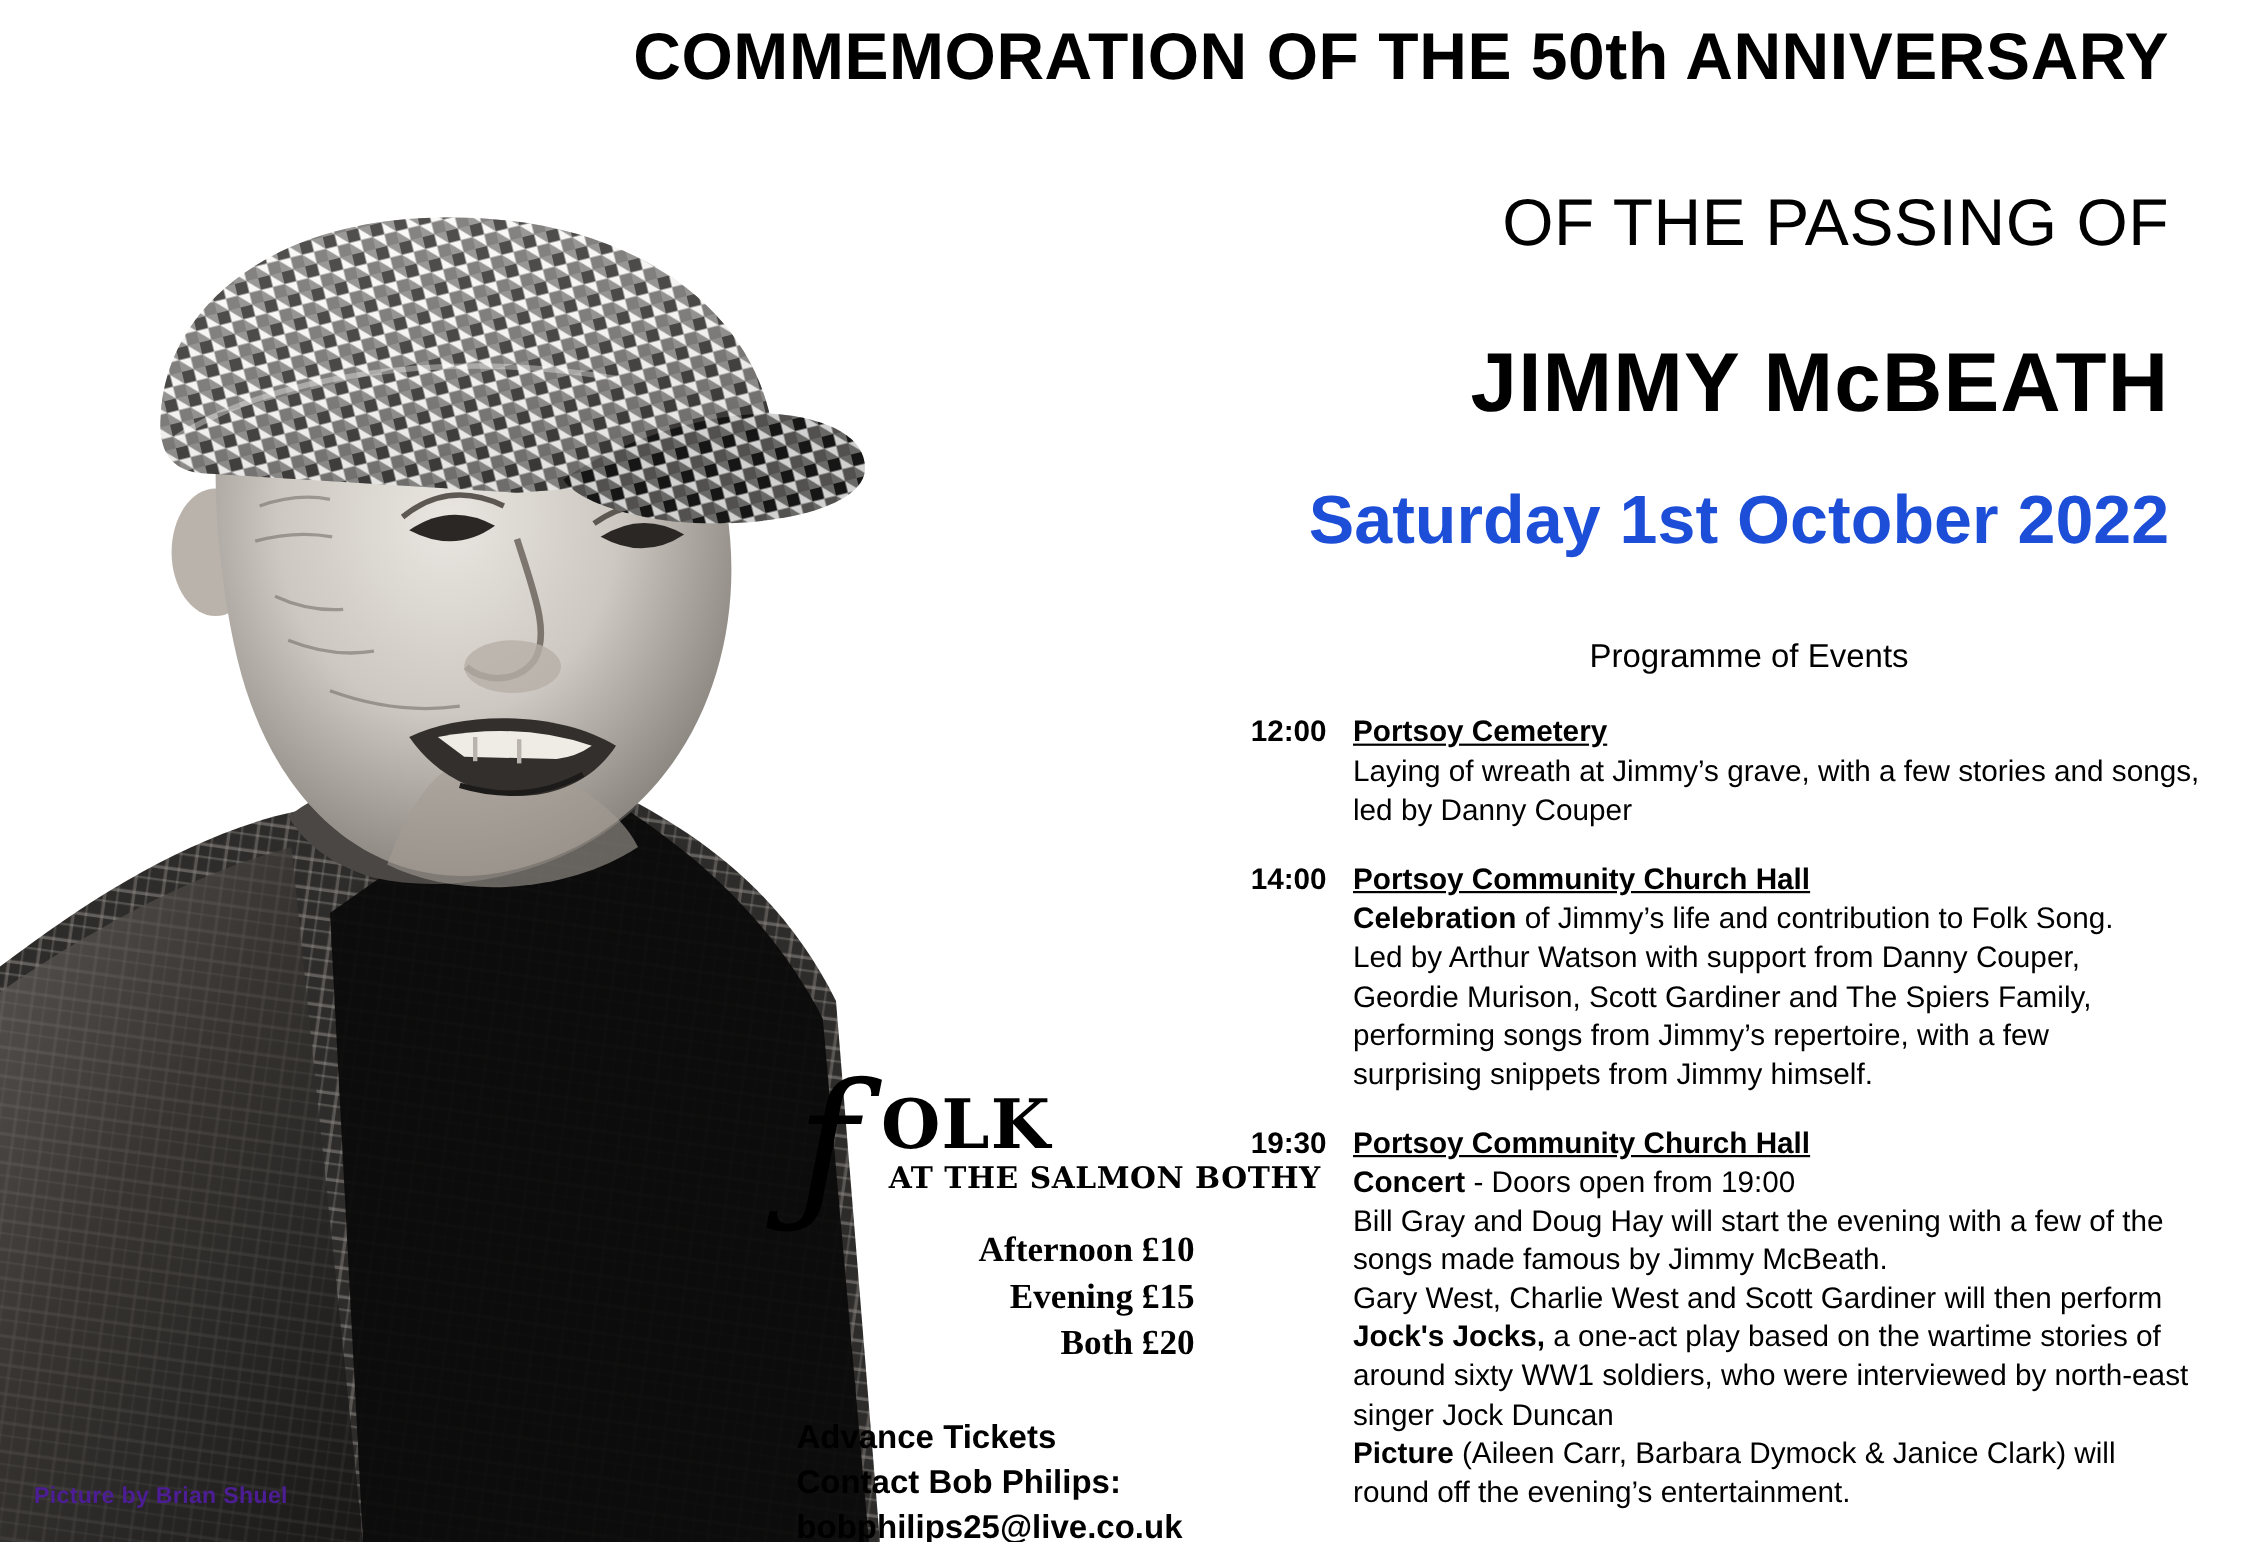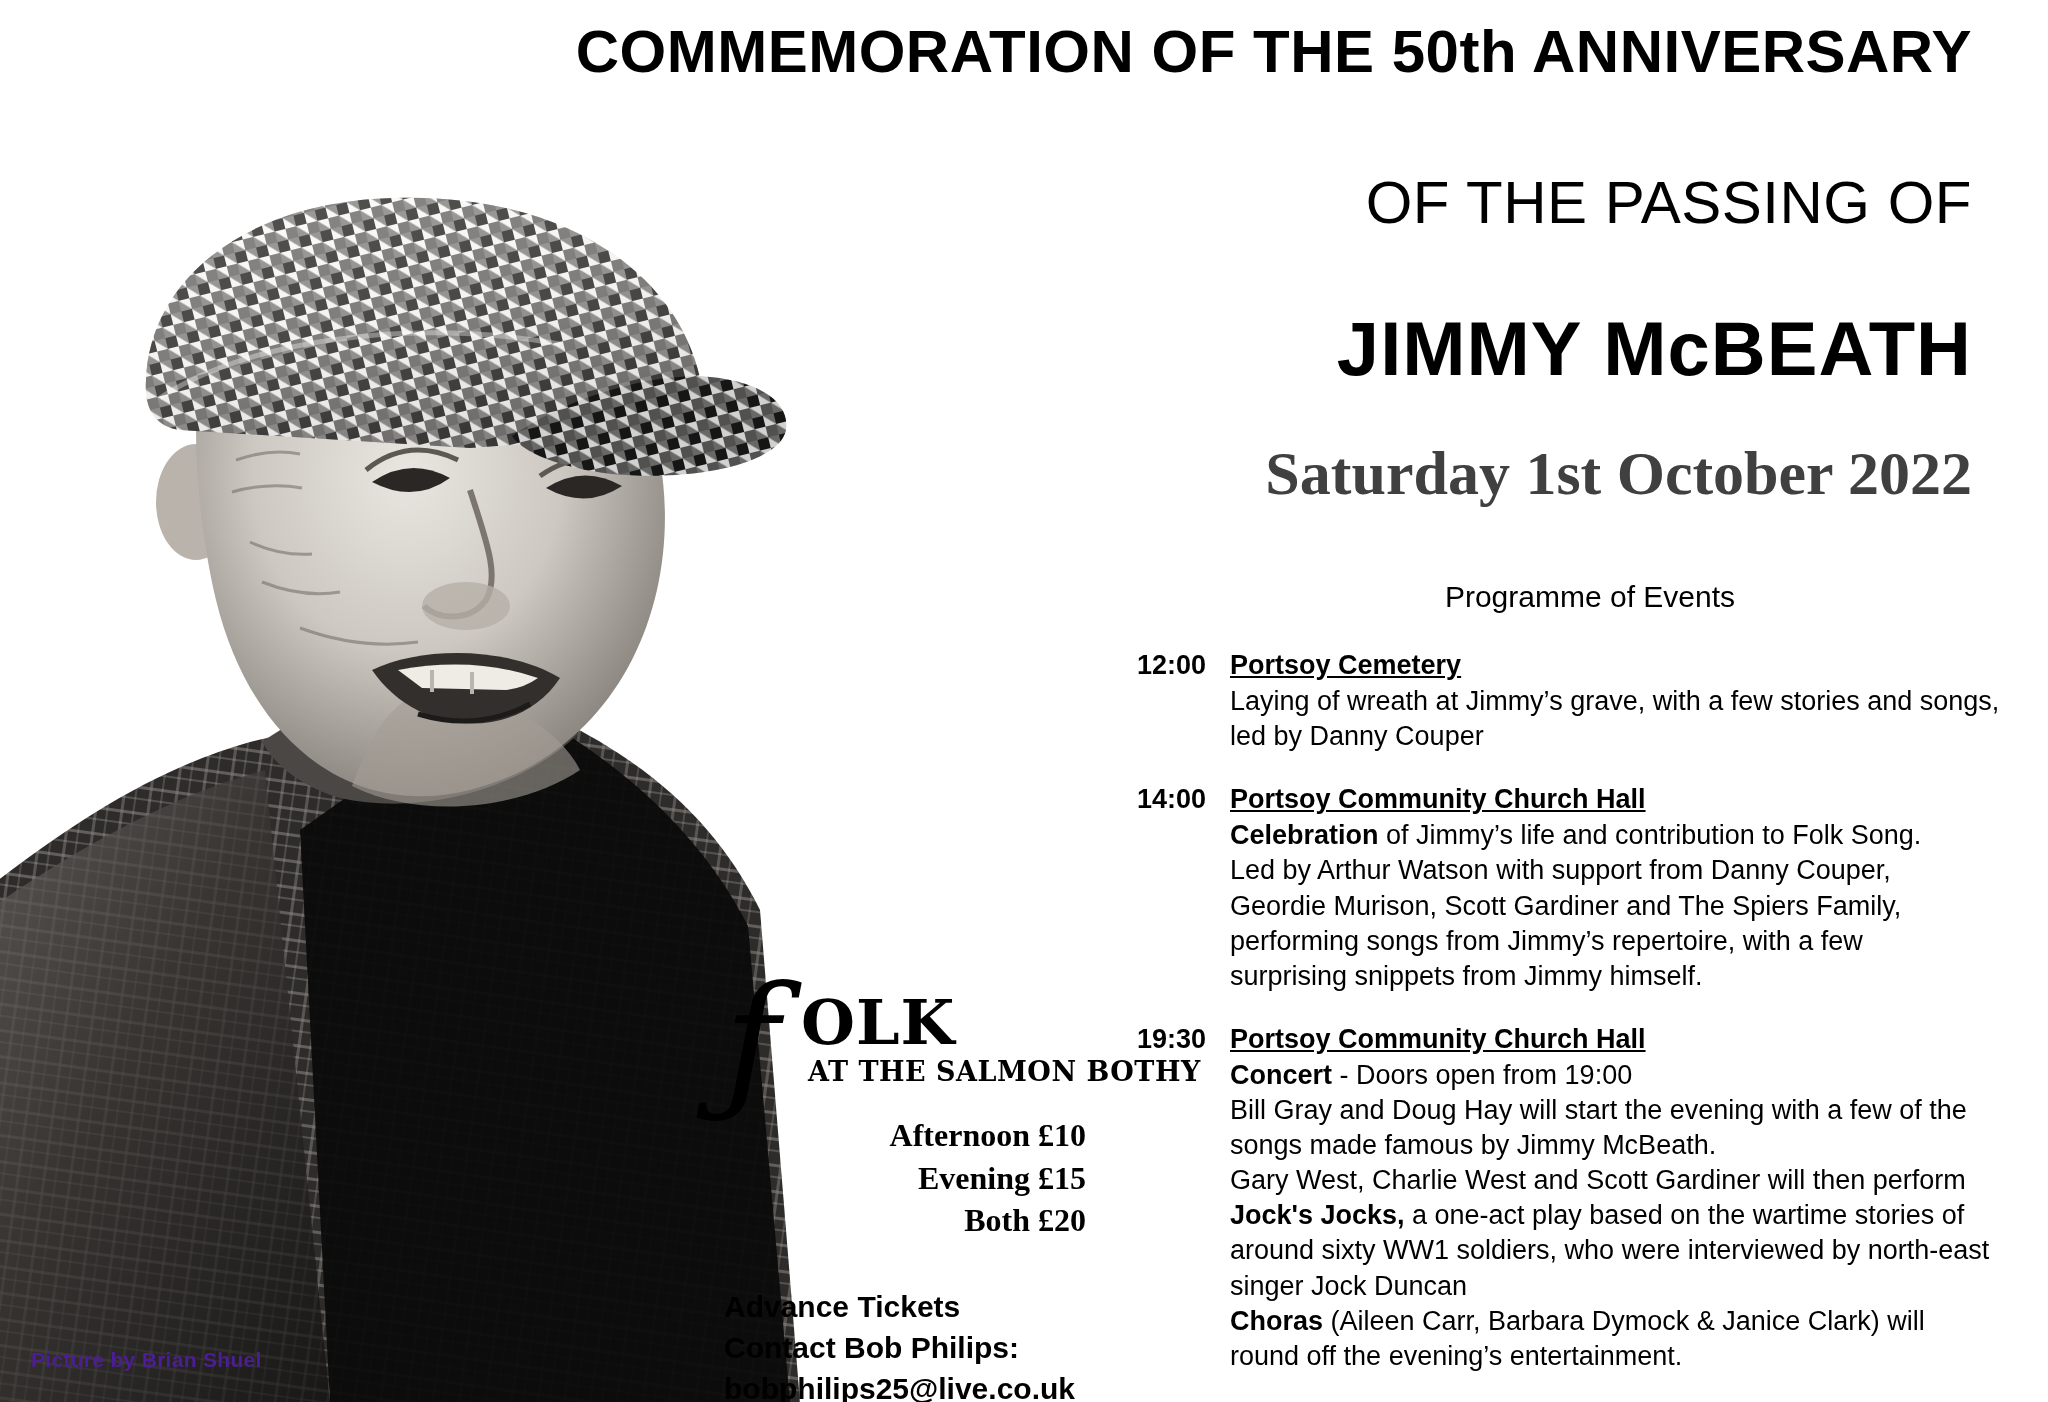--- a/index.html
+++ b/index.html
@@ -49,25 +49,24 @@
     font-weight: bold;
     letter-spacing: 1px;
     line-height: 1.12;
     margin-top: 70px;
     white-space: nowrap;
     text-align: right;
   }
   .headline .line4 {
     font-size: 62px;
     font-weight: bold;
-    color: #404040;
+    color: #1d4ed8;
     line-height: 1.12;
     margin-top: 48px;
     white-space: nowrap;
-    font-family: Liberation Serif, serif;
   }
 
   
   .photo {
     position: absolute;
     left: 0;
     top: 130px;
     width: 960px;
     height: 1272px;
     overflow: hidden;
@@ -341,17 +340,17 @@
     <div class="event-time">19:30</div>
     <div class="event-body">
       <span class="event-venue">Portsoy Community Church Hall</span>
       <span class="event-line"><b class="b">Concert</b><span> - Doors open from 19:00</span></span>
       <span class="event-line">Bill Gray and Doug Hay will start the evening with a few of the</span>
       <span class="event-line">songs made famous by Jimmy McBeath.</span>
       <span class="event-line">Gary West, Charlie West and Scott Gardiner will then perform</span>
       <span class="event-line"><b class="b">Jock's Jocks,</b><span> a one-act play based on the wartime stories of</span></span>
       <span class="event-line">around sixty WW1 soldiers, who were interviewed by north-east</span>
       <span class="event-line">singer Jock Duncan</span>
-      <span class="event-line"><b class="b">Choras</b><span> (Aileen Carr, Barbara Dymock &amp; Janice Clark) will</span></span>
+      <span class="event-line"><b class="b">Picture</b><span> (Aileen Carr, Barbara Dymock &amp; Janice Clark) will</span></span>
       <span class="event-line">round off the evening’s entertainment.</span>
     </div>
   </div>
 </div>
 
 </body></html>

